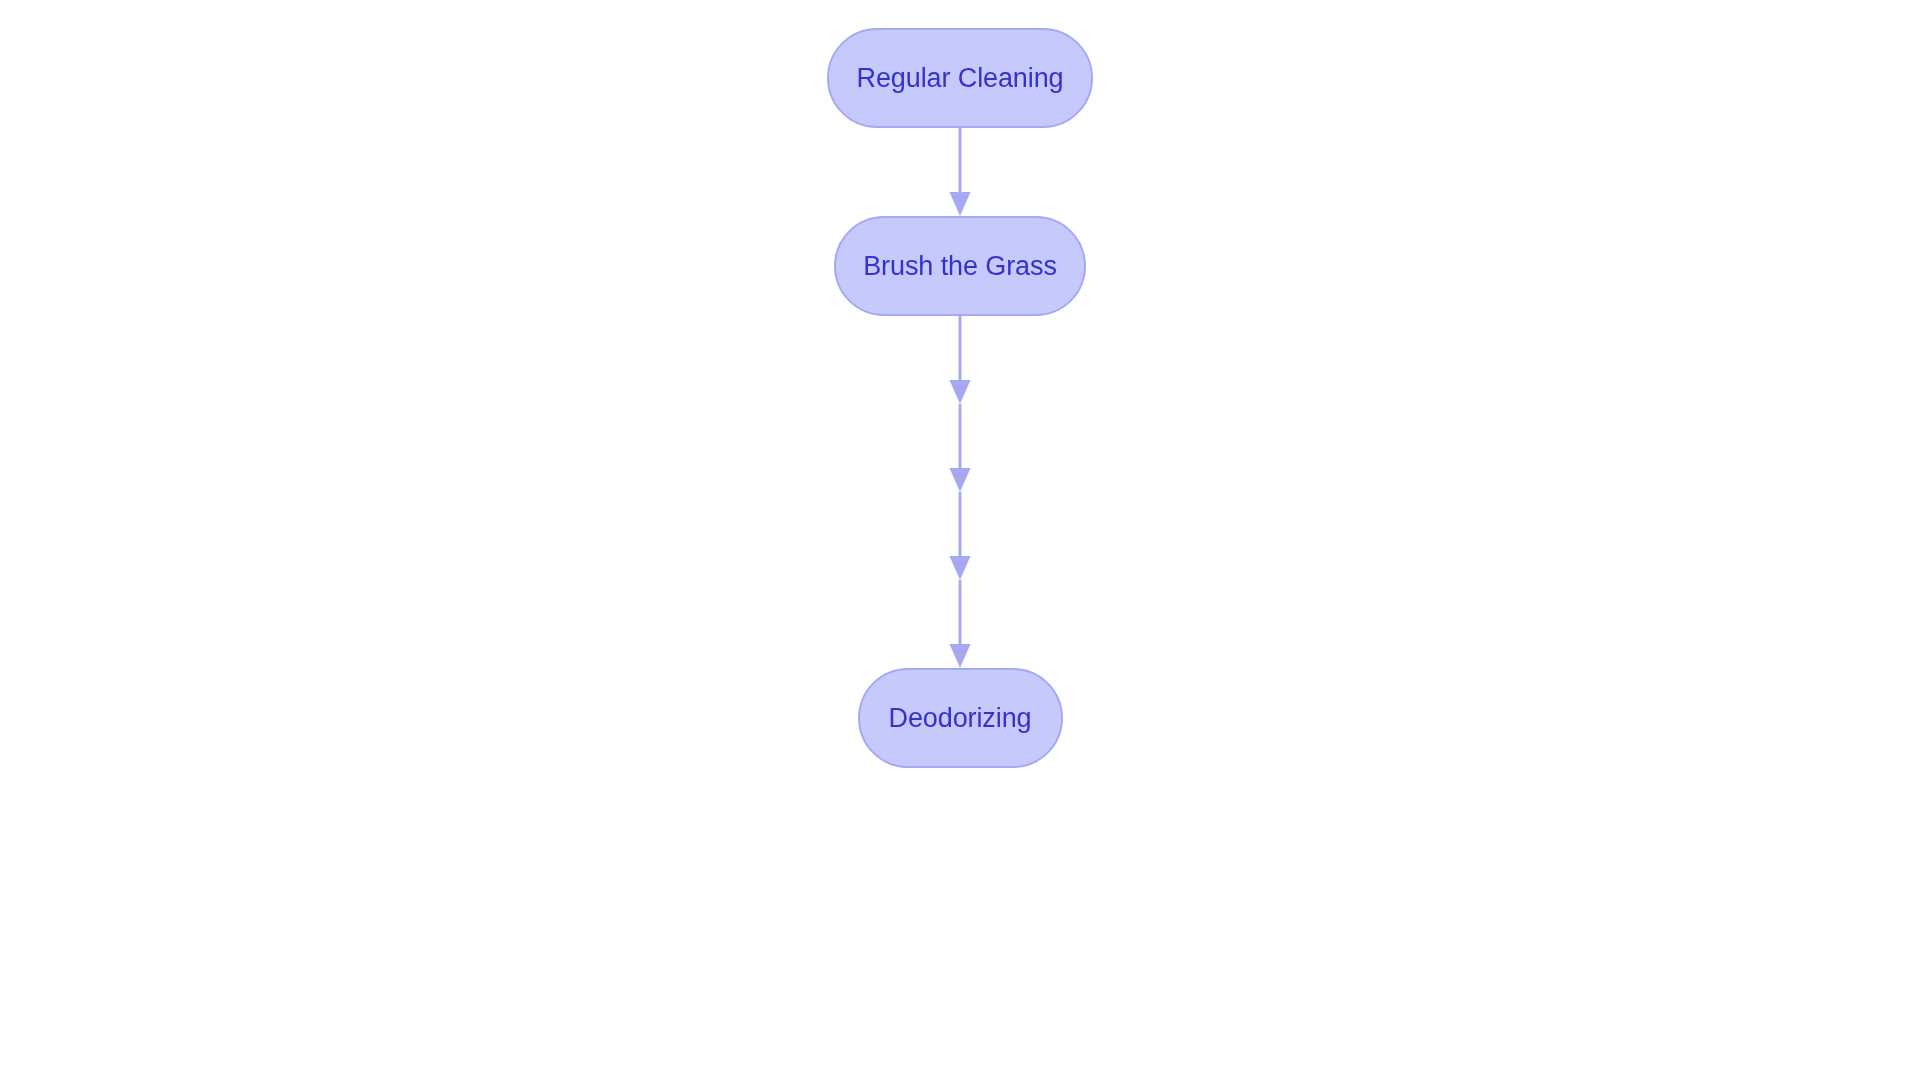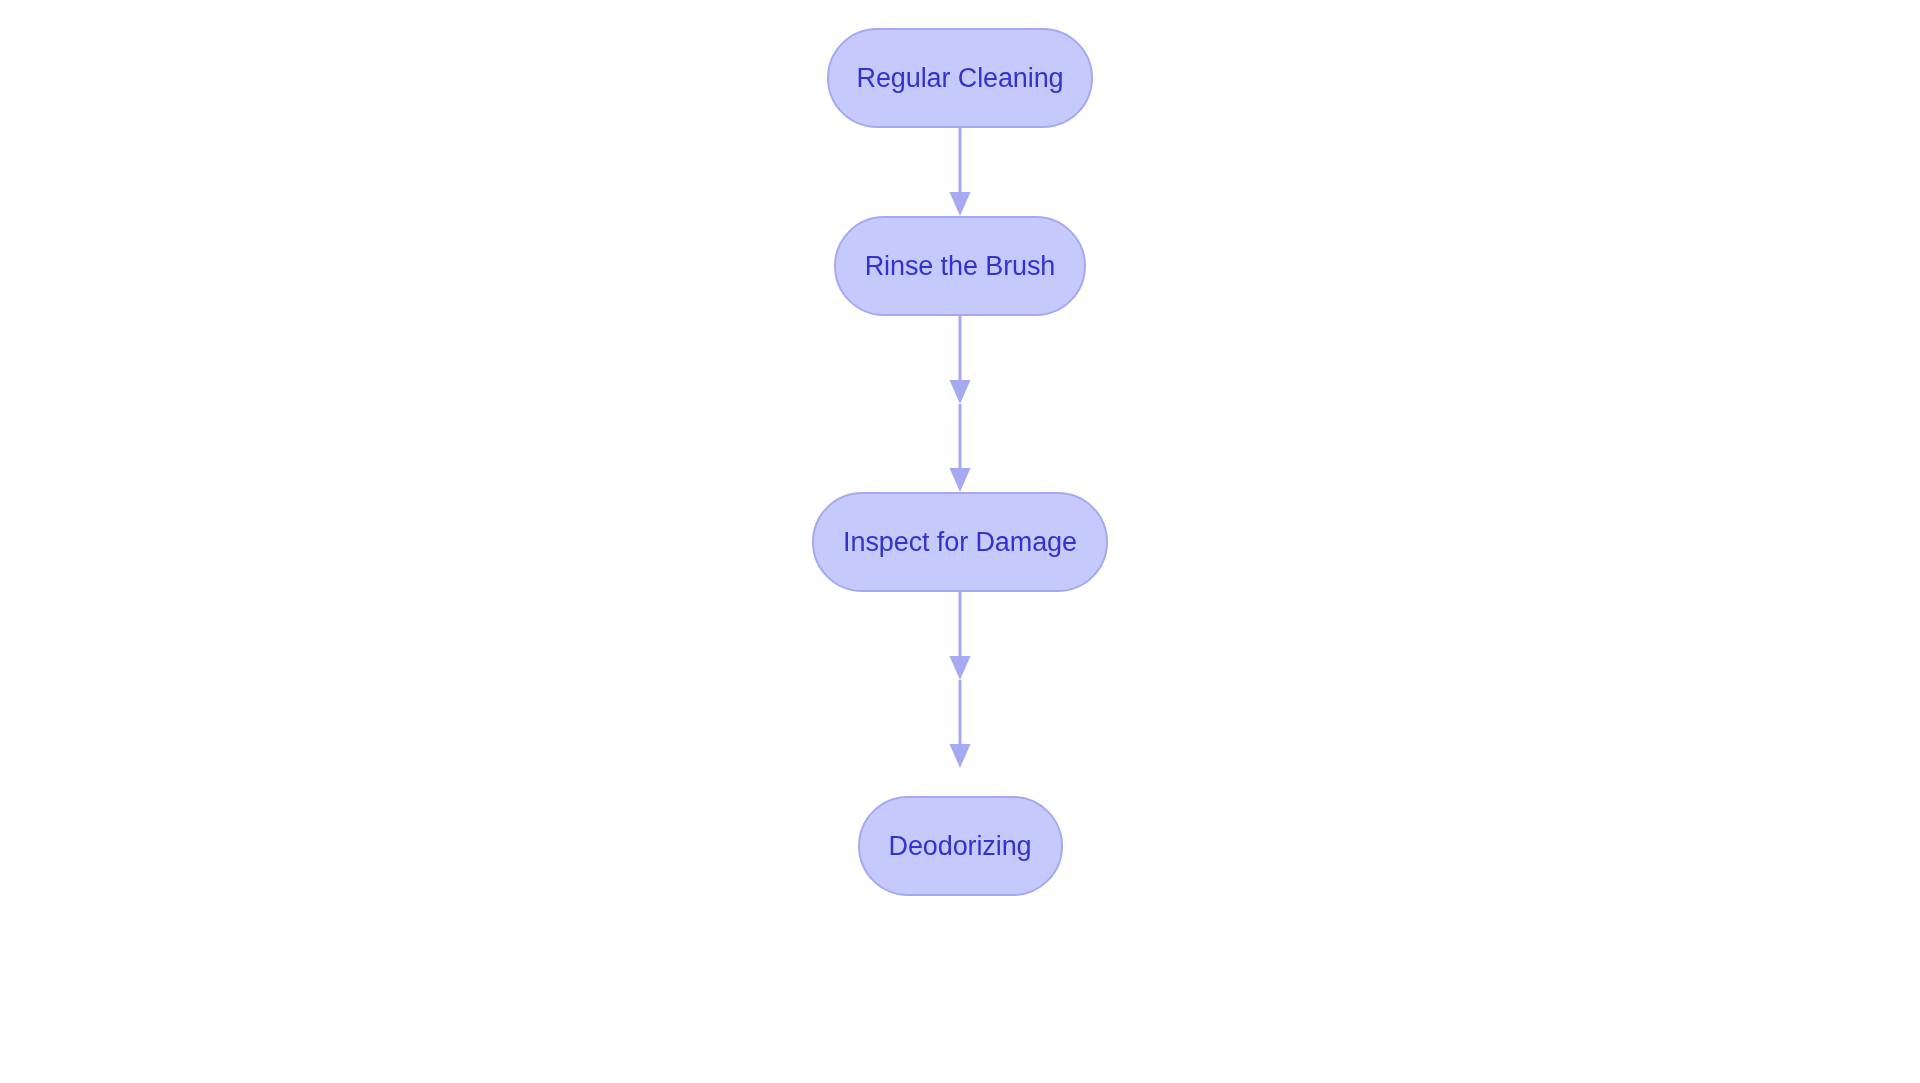--- a/index.html
+++ b/index.html
@@ -58,21 +58,21 @@
     white-space: nowrap;
     user-select: none;
   }
 
   
   .node-w-regular-cleaning   { width: 266px; }
   .node-w-rinse-the-grass    { width: 252px; }
   .node-w-brush-the-fibers   { width: 258px; }
   .node-w-inspect-for-damage { width: 296px; }
   .node-w-deep-cleaning      { width: 232px; }
-  .node-w-deodorizing        { width: 205px; margin-top: 28px; }
+  .node-w-deodorizing        { width: 205px; }
 
   
   .flow-connector {
     position: relative;
     width: 24px;
     height: 88px;
     flex: none;
     display: block;
   }
   .flow-connector svg {
@@ -93,41 +93,38 @@
     </div>
 
     <div class="flow-connector">
       <svg viewBox="0 0 24 88" xmlns="http://www.w3.org/2000/svg" aria-hidden="true">
         <line x1="12" y1="0" x2="12" y2="66" stroke="#a5a9f2" stroke-width="3"></line>
         <polygon points="12,88 1.5,64 22.5,64" fill="#a5a9f2"></polygon>
       </svg>
     </div>
 
     <div class="flow-node node-w-rinse-the-grass">
-      <span class="flow-node-label">Rinse the Brush</span>
+      <span class="flow-node-label">Brush the Grass</span>
     </div>
 
     <div class="flow-connector">
       <svg viewBox="0 0 24 88" xmlns="http://www.w3.org/2000/svg" aria-hidden="true">
         <line x1="12" y1="0" x2="12" y2="66" stroke="#a5a9f2" stroke-width="3"></line>
         <polygon points="12,88 1.5,64 22.5,64" fill="#a5a9f2"></polygon>
       </svg>
     </div>
 
 
     <div class="flow-connector">
       <svg viewBox="0 0 24 88" xmlns="http://www.w3.org/2000/svg" aria-hidden="true">
         <line x1="12" y1="0" x2="12" y2="66" stroke="#a5a9f2" stroke-width="3"></line>
         <polygon points="12,88 1.5,64 22.5,64" fill="#a5a9f2"></polygon>
       </svg>
     </div>
 
-    <div class="flow-node node-w-inspect-for-damage">
-      <span class="flow-node-label">Inspect for Damage</span>
-    </div>
 
     <div class="flow-connector">
       <svg viewBox="0 0 24 88" xmlns="http://www.w3.org/2000/svg" aria-hidden="true">
         <line x1="12" y1="0" x2="12" y2="66" stroke="#a5a9f2" stroke-width="3"></line>
         <polygon points="12,88 1.5,64 22.5,64" fill="#a5a9f2"></polygon>
       </svg>
     </div>
 
 
     <div class="flow-connector">

